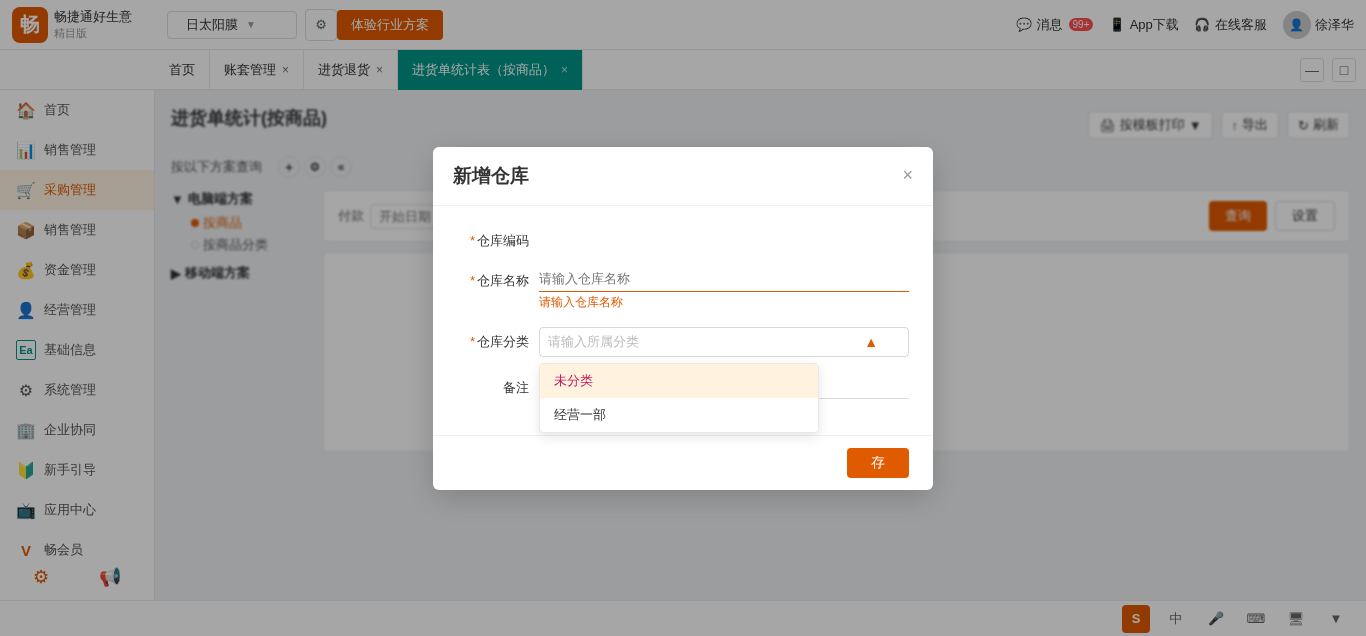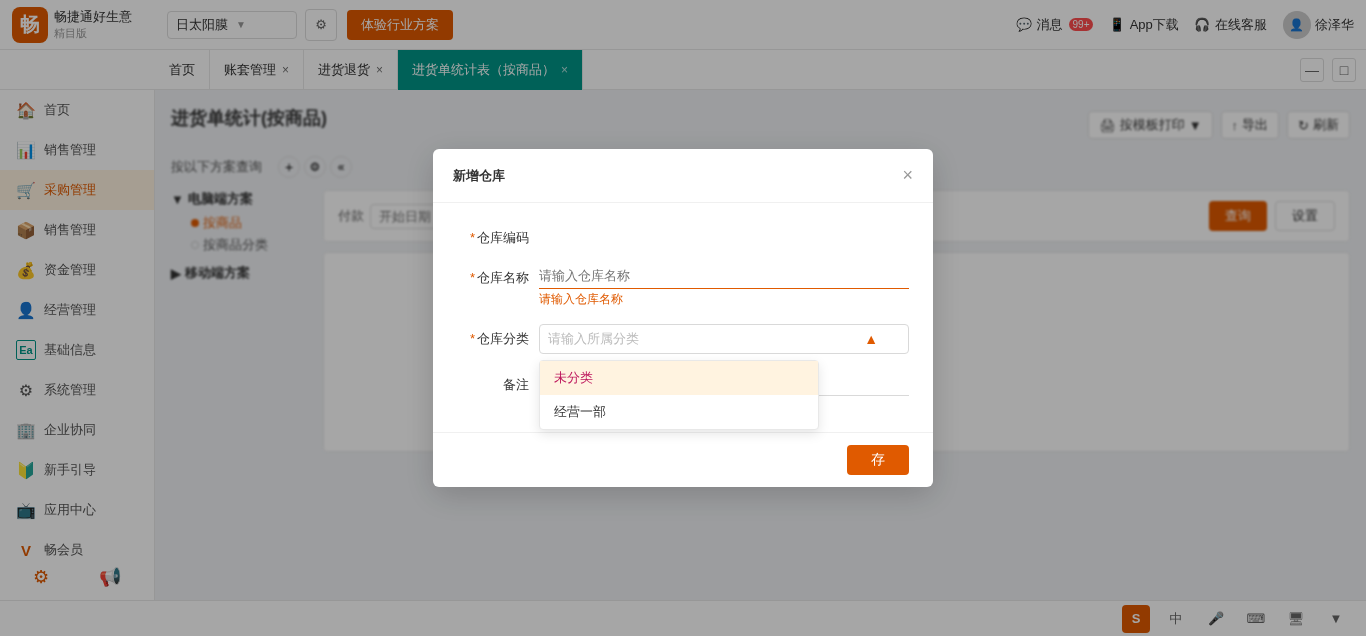--- a/index.html
+++ b/index.html
@@ -29,36 +29,36 @@
       display: flex; align-items: center; justify-content: center;
       color: #fff; font-size: 20px; font-weight: bold;
       margin-right: 6px;
     }
     .logo-text { font-size: 13px; color: #333; line-height: 1.3; }
     .logo-text .sub { font-size: 11px; color: #999; }
 
     .store-selector {
       display: flex; align-items: center;
       border: 1px solid #ddd; border-radius: 4px;
-      padding: 4px 8px; cursor: pointer; min-width: 130px;
+      padding: 4px 18px; cursor: pointer; min-width: 130px;
       color: #333; font-size: 13px;
     }
     .store-selector .arrow { margin-left: 8px; color: #999; font-size: 10px; }
 
     .gear-btn {
       width: 32px; height: 32px;
       border: 1px solid #ddd; border-radius: 4px;
       display: flex; align-items: center; justify-content: center;
       margin-left: 8px; cursor: pointer; color: #666;
     }
 
     .trial-btn {
       background: #e05a00; color: #fff;
       border: none; border-radius: 4px;
-      padding: 6px 14px; margin-left: 10px;
+      padding: 6px 14px; 
       cursor: pointer; font-size: 13px;
     }
 
     .header-right {
       margin-left: auto;
       display: flex; align-items: center; gap: 16px;
     }
     .header-right-item {
       display: flex; align-items: center; gap: 4px;
       color: #333; font-size: 13px; cursor: pointer;
@@ -207,21 +207,21 @@
       box-shadow: 0 8px 32px rgba(0,0,0,0.18);
       position: relative;
       z-index: 101;
     }
     .dialog-header {
       padding: 16px 20px;
       border-bottom: 1px solid #f0f0f0;
       display: flex; align-items: center; justify-content: space-between;
     }
     .dialog-title {
-      font-size: 13px; font-weight: bold; color: #333;
+      font-size: 19px; font-weight: bold; color: #333;
     }
     .dialog-close {
       cursor: pointer; color: #999; font-size: 18px;
     }
     .dialog-body {
       padding: 20px 24px;
     }
     .form-row {
       display: flex; align-items: flex-start;
       margin-bottom: 16px; gap: 10px;

